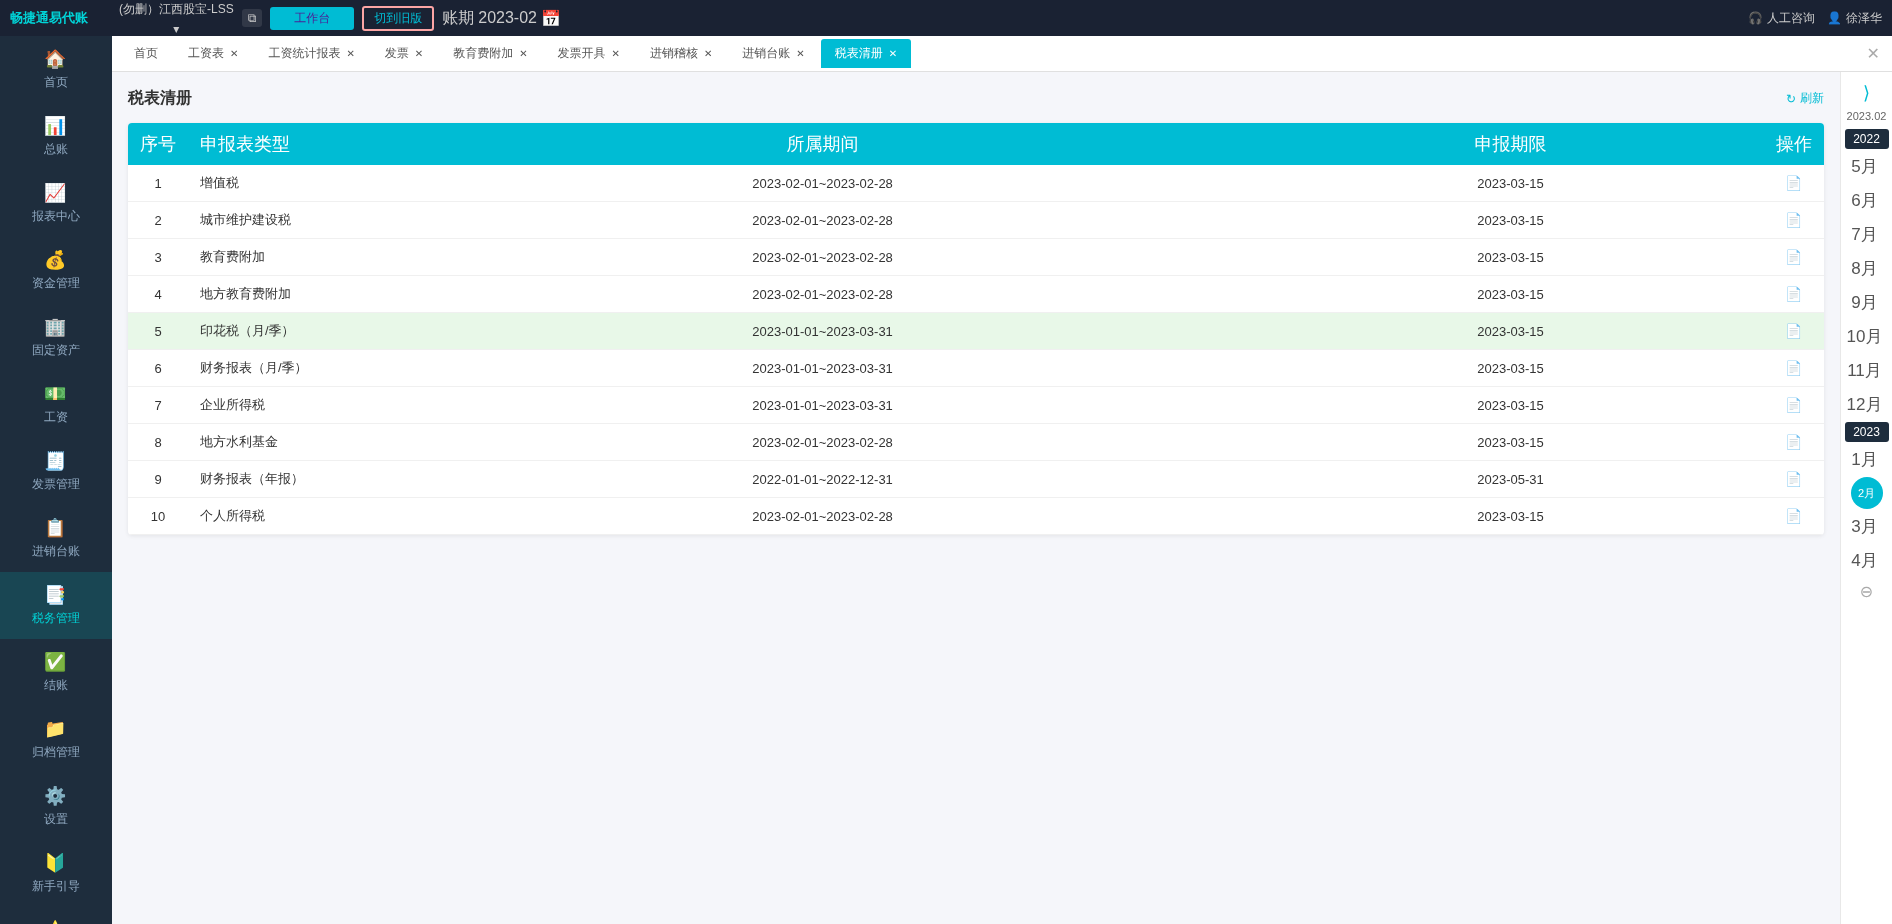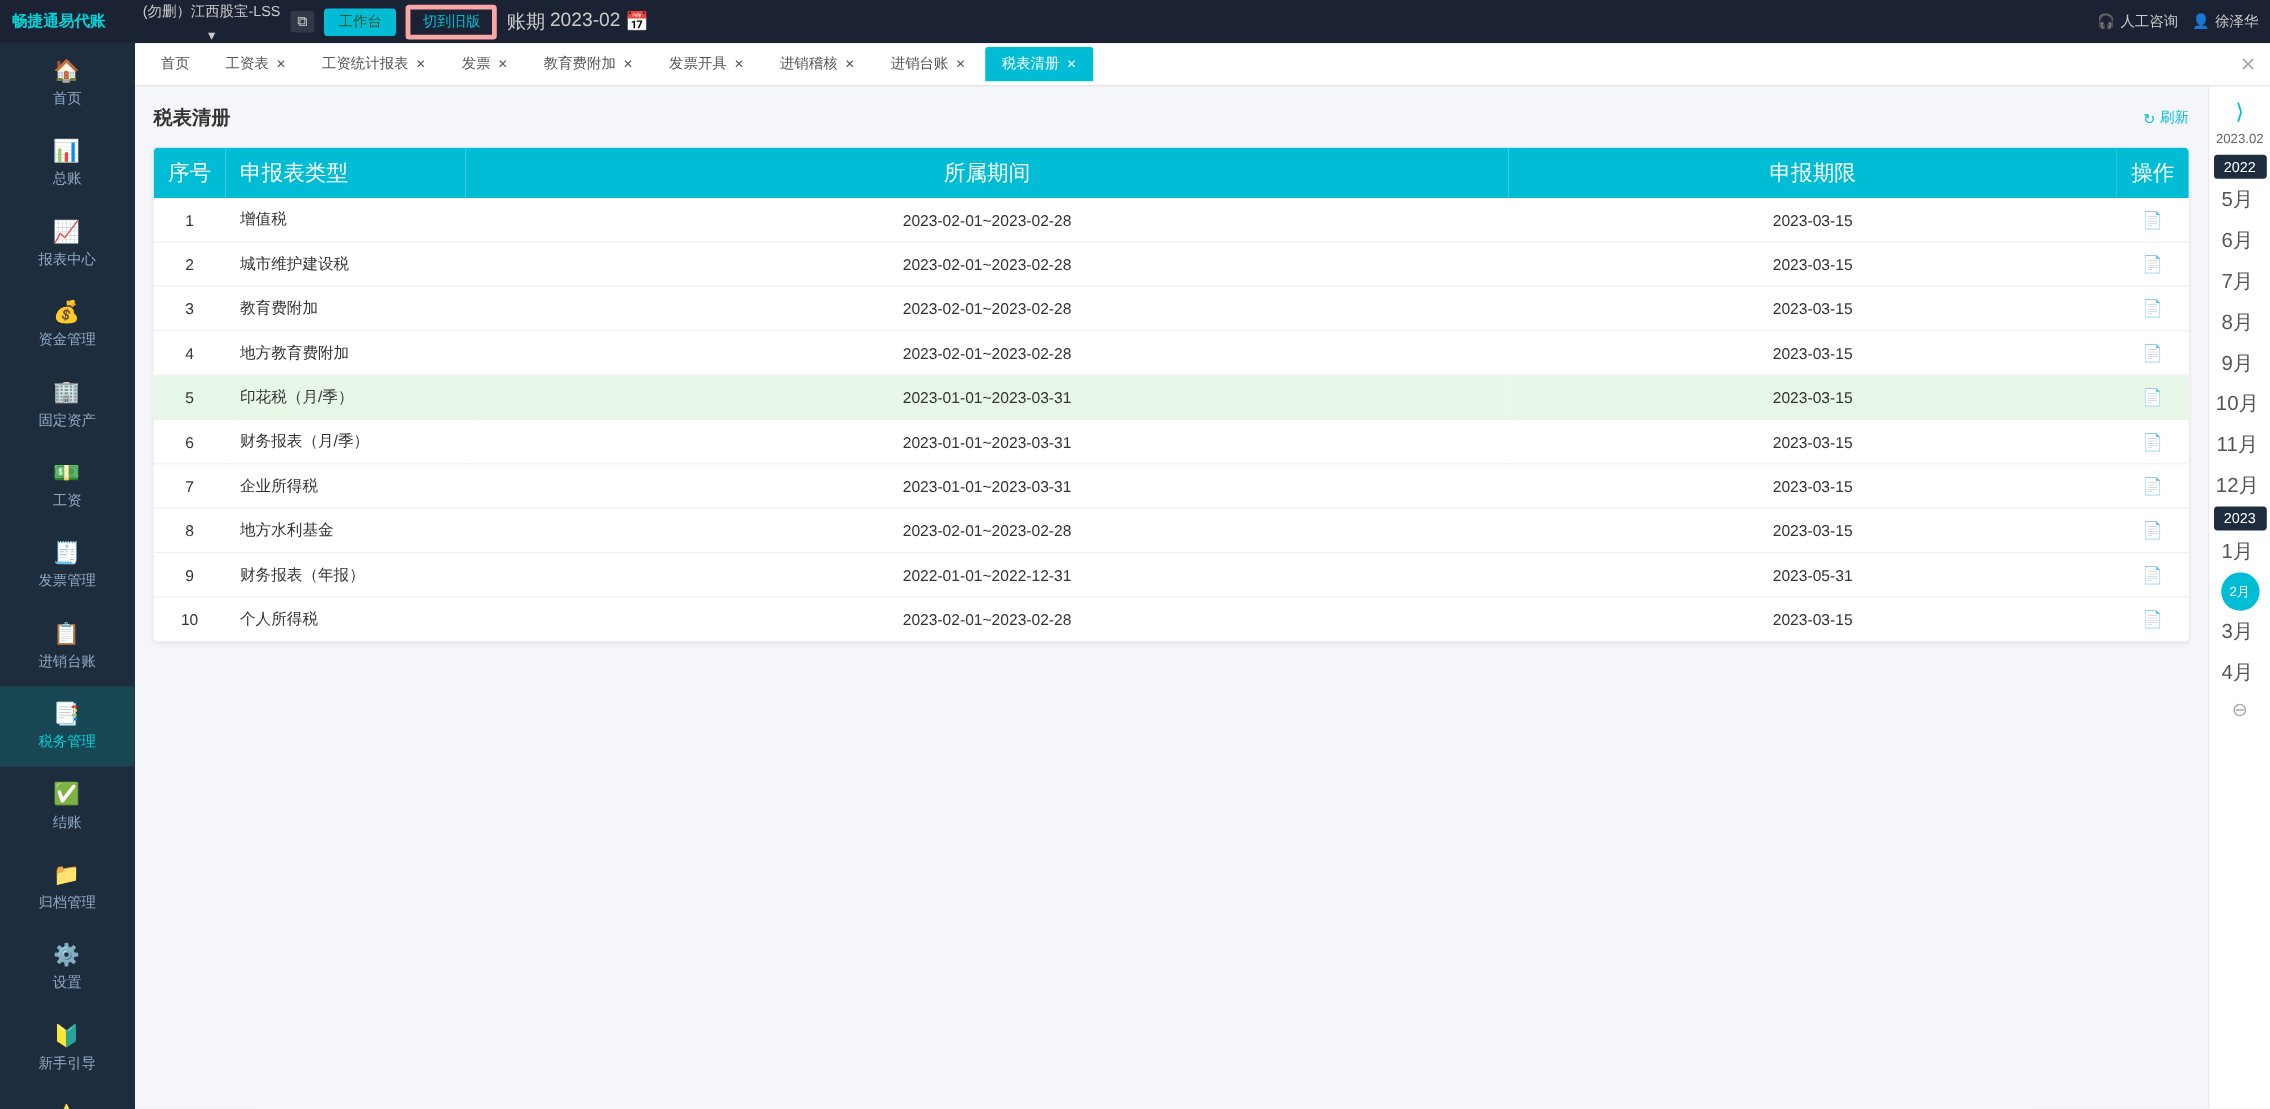--- a/index.html
+++ b/index.html
@@ -3,22 +3,22 @@
   <meta charset="utf-8">
   <style>
     * { box-sizing: border-box; margin: 0; padding: 0; }
     body { font-family: 'Microsoft YaHei', Arial, sans-serif; font-size: 13px; background: #f0f2f5; display: flex; flex-direction: column; height: 100vh; overflow: hidden; }
 
     
     .top-bar { height: 36px; background: #1a2233; display: flex; align-items: center; padding: 0 10px; gap: 8px; flex-shrink: 0; }
     .top-bar-logo { color: #00d4d8; font-size: 13px; font-weight: bold; margin-right: 23px; }
     .top-bar-company { color: #ccc; font-size: 12px; display: flex; align-items: center; gap: 4px; flex-direction: column; }
     .top-bar-icon-btn { background: rgba(255,255,255,0.1); border: none; color: #ccc; padding: 2px 6px; border-radius: 3px; cursor: pointer; font-size: 12px; }
-    .top-bar-btn { background: #00bcd4; border: none; color: #14532d; padding: 3px 12px; border-radius: 3px; cursor: pointer; font-size: 12px; }
-    .top-bar-btn-outline { background: transparent; border: 4px solid #fca5a5; color: #00bcd4; padding: 2px 10px; border-radius: 3px; cursor: pointer; font-size: 12px; }
+    .top-bar-btn { background: #00bcd4; border: none; color: #4c1d95; padding: 3px 24px; border-radius: 3px; cursor: pointer; font-size: 12px; }
+    .top-bar-btn-outline { background: transparent; border: 2px solid #fca5a5; color: #00bcd4; padding: 2px 10px; border-radius: 3px; cursor: pointer; font-size: 12px; }
     .top-bar-period { color: #ccc; font-size: 16px; display: flex; align-items: center; gap: 4px; }
     .top-bar-right { margin-left: auto; display: flex; align-items: center; gap: 12px; }
     .top-bar-right-item { color: #ccc; font-size: 12px; display: flex; align-items: center; gap: 4px; cursor: pointer; }
 
     
     .main-layout { display: flex; flex: 1; overflow: hidden; }
 
     
     .sidebar { width: 112px; background: #1e2d3d; display: flex; flex-direction: column; flex-shrink: 0; overflow-y: auto; }
     .sidebar-item { display: flex; flex-direction: column; align-items: center; padding: 12px 8px; cursor: pointer; color: #8fa8c0; font-size: 12px; gap: 4px; transition: background 0.2s; }

